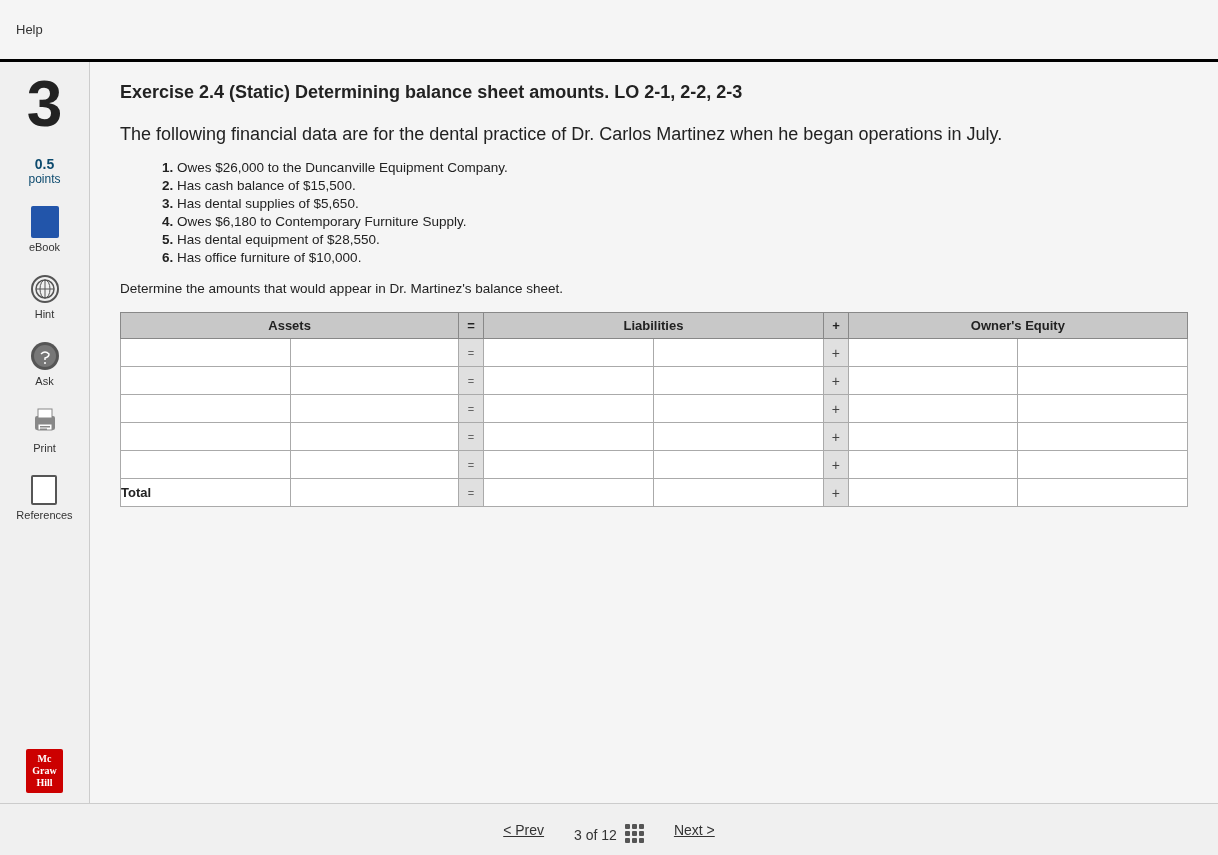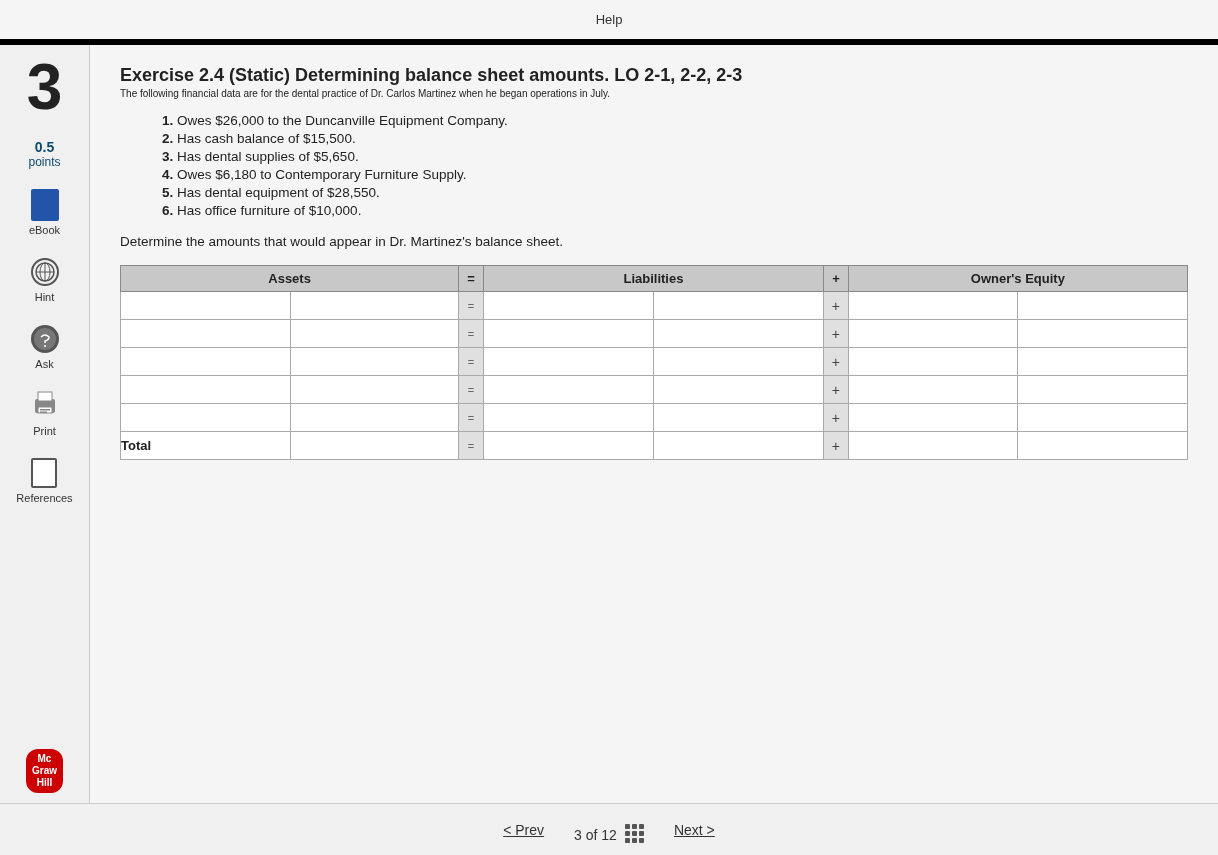--- a/index.html
+++ b/index.html
@@ -8,24 +8,24 @@
       background: #e8e8e8;
       width: 1218px;
       min-height: 855px;
       display: flex;
       flex-direction: column;
     }
 
     
     .top-bar {
       display: flex;
-      justify-content: center;
-      padding: 12px 16px;
+      justify-content: flex-start;
+      padding: 22px 16px;
       background: #f5f5f5;
-      border-bottom: 6px solid #000000;
+      border-bottom: 3px solid #000000;
     }
 
     .top-bar a {
       color: #333;
       text-decoration: none;
       font-size: 13px;
     }
 
     
     .main-layout {
@@ -122,24 +122,25 @@
       flex: 1;
       padding: 20px 30px;
       background: #f5f5f5;
       overflow-y: auto;
     }
 
     .exercise-title {
       font-size: 18px;
       font-weight: bold;
       color: #222;
+      margin-bottom: 18px;
     }
 
     .intro-text {
-      font-size: 10px;
+      font-size: 18px;
       color: #222;
       margin-bottom: 12px;
       line-height: 1.5;
     }
 
     .data-list {
       margin-left: 42px;
       margin-bottom: 16px;
     }
 
@@ -262,22 +263,23 @@
     }
 
     
     .mcgraw-logo {
       background: #cc0000;
       color: white;
       font-size: 10px;
       font-weight: bold;
       padding: 4px 6px;
       line-height: 1.2;
-      border-radius: 12px;
+      border-radius: 2px;
       text-align: center;
+      font-family: Liberation Serif, serif;
     }
 
     .sidebar-bottom {
       margin-top: auto;
       padding-bottom: 10px;
     }
   </style>
 </head>
 <body>
 

